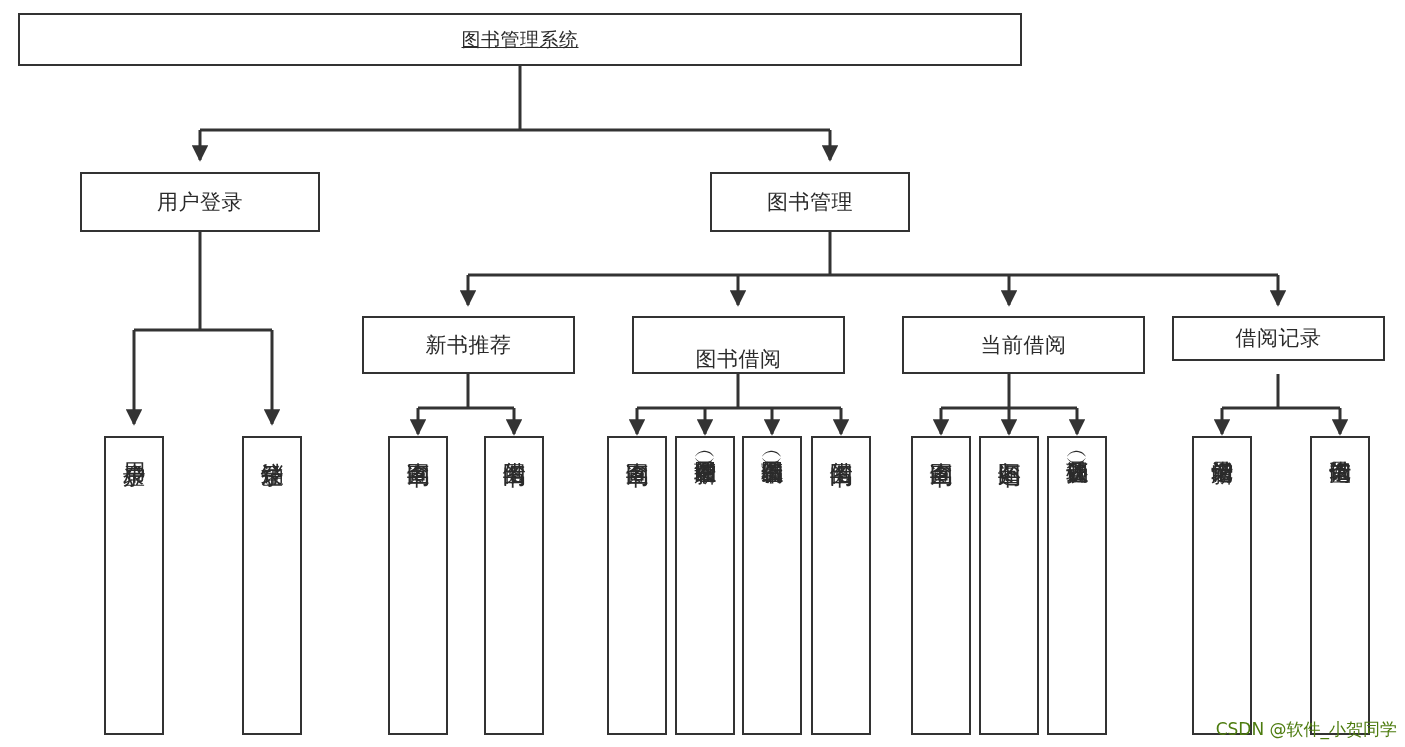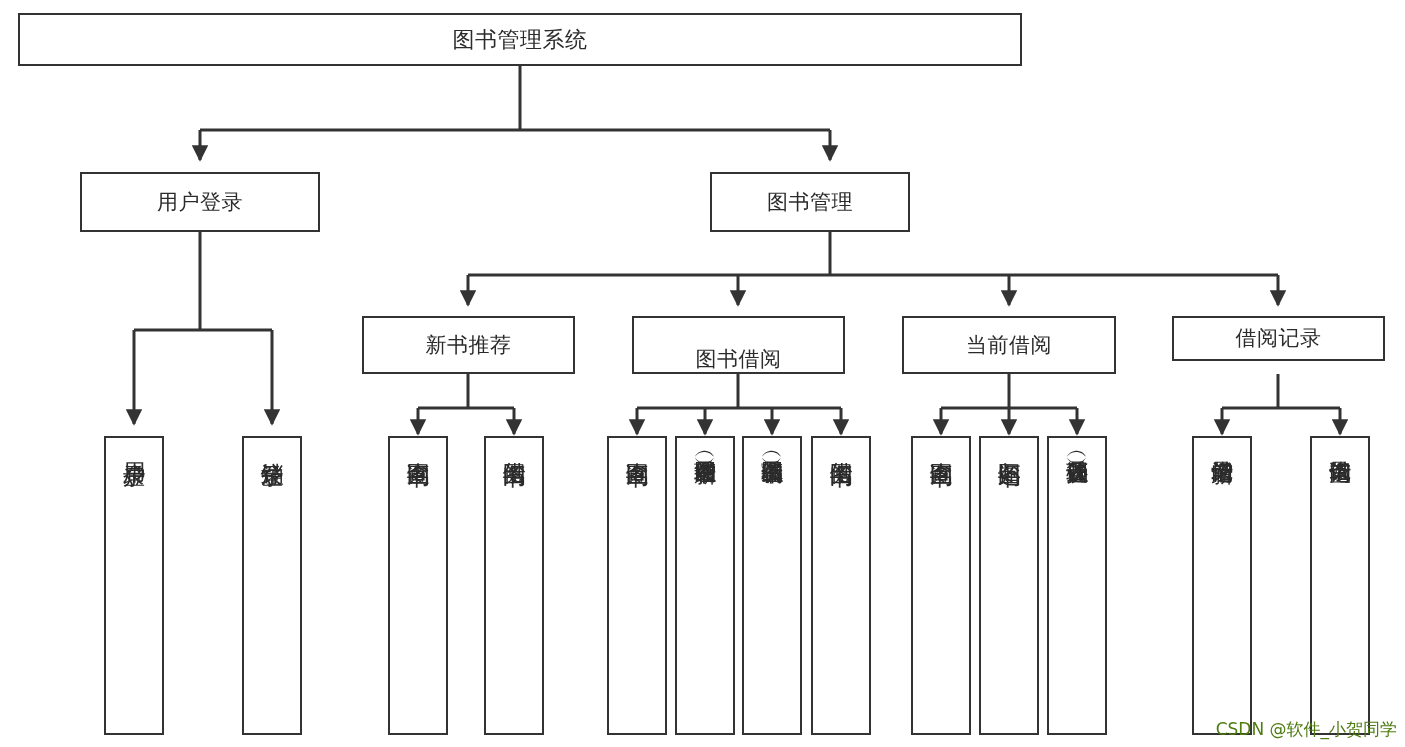--- a/index.html
+++ b/index.html
@@ -42,21 +42,22 @@
     text-align: center;
     line-height: 1.18;
     letter-spacing: 0.5px;
   }
   
   .node.horiz .label {
     font-size: 21px;
     white-space: nowrap;
   }
   .node.root .label {
-    font-size: 22px;
+    font-size: 19px;
+    text-decoration: underline;
   }
   
   .node.vert {
     align-items: flex-start;
     justify-content: center;
     padding-top: 6px;
   }
   .node.vert .label {
     writing-mode: vertical-rl;
     text-orientation: upright;
@@ -145,21 +146,21 @@
   <div class="node horiz" style="left:710px; top:172px; width:200px; height:60px;">
     <span class="label">图书管理</span>
   </div>
 
   <div class="node horiz" style="left:362px; top:316px; width:213px; height:58px;">
     <span class="label">新书推荐</span>
   </div>
   <div class="node horiz" style="left:632px; top:316px; width:213px; height:58px;align-items:flex-end;">
     <span class="label">图书借阅</span>
   </div>
-  <div class="node horiz" style="left:902px; top:316px; width:214px; height:58px;">
+  <div class="node horiz" style="left:902px; top:316px; width:243px; height:58px;">
     <span class="label">当前借阅</span>
   </div>
   <div class="node horiz" style="left:1172px; top:316px; width:213px; height:45px;">
     <span class="label">借阅记录</span>
   </div>
 
   <div class="node vert" style="left:104px; top:436px; width:60px; height:299px;">
     <span class="label">用户登录</span>
   </div>
   <div class="node vert" style="left:242px; top:436px; width:60px; height:299px;">

